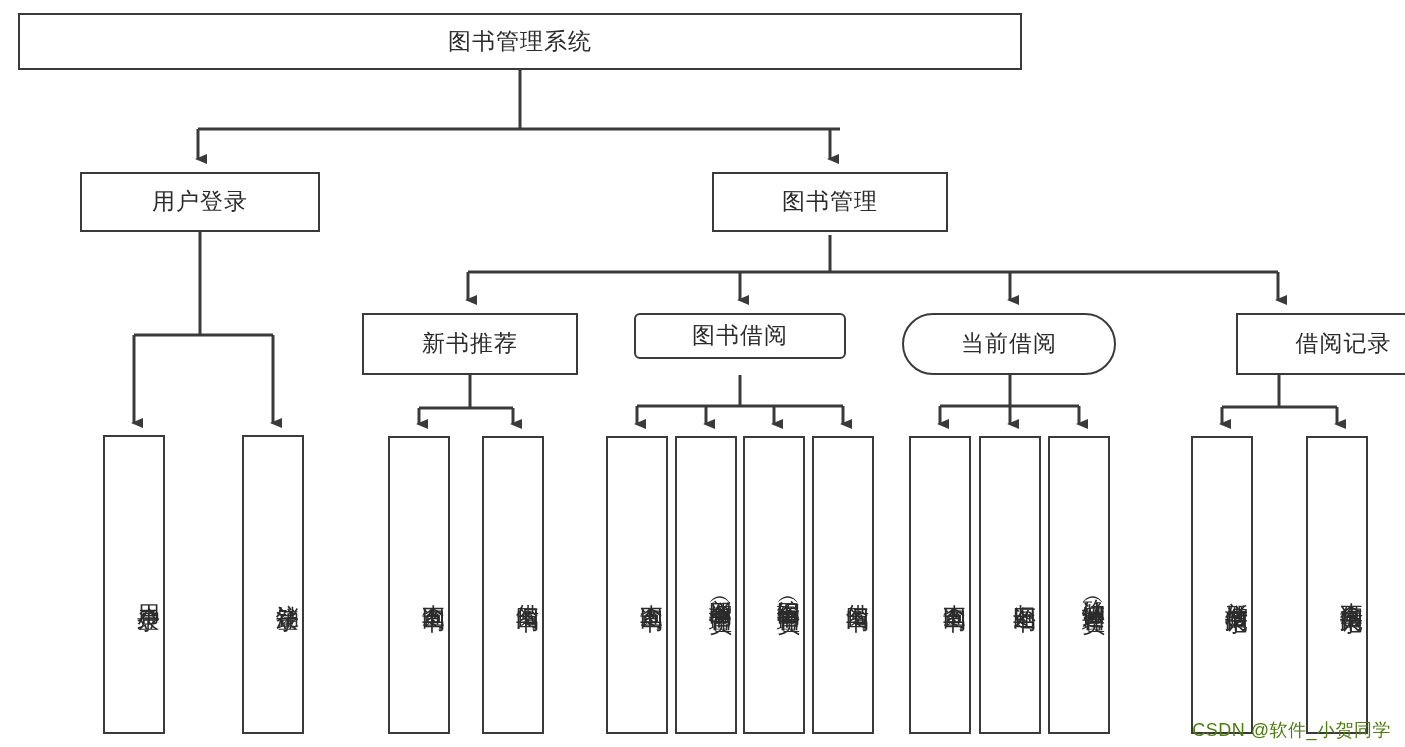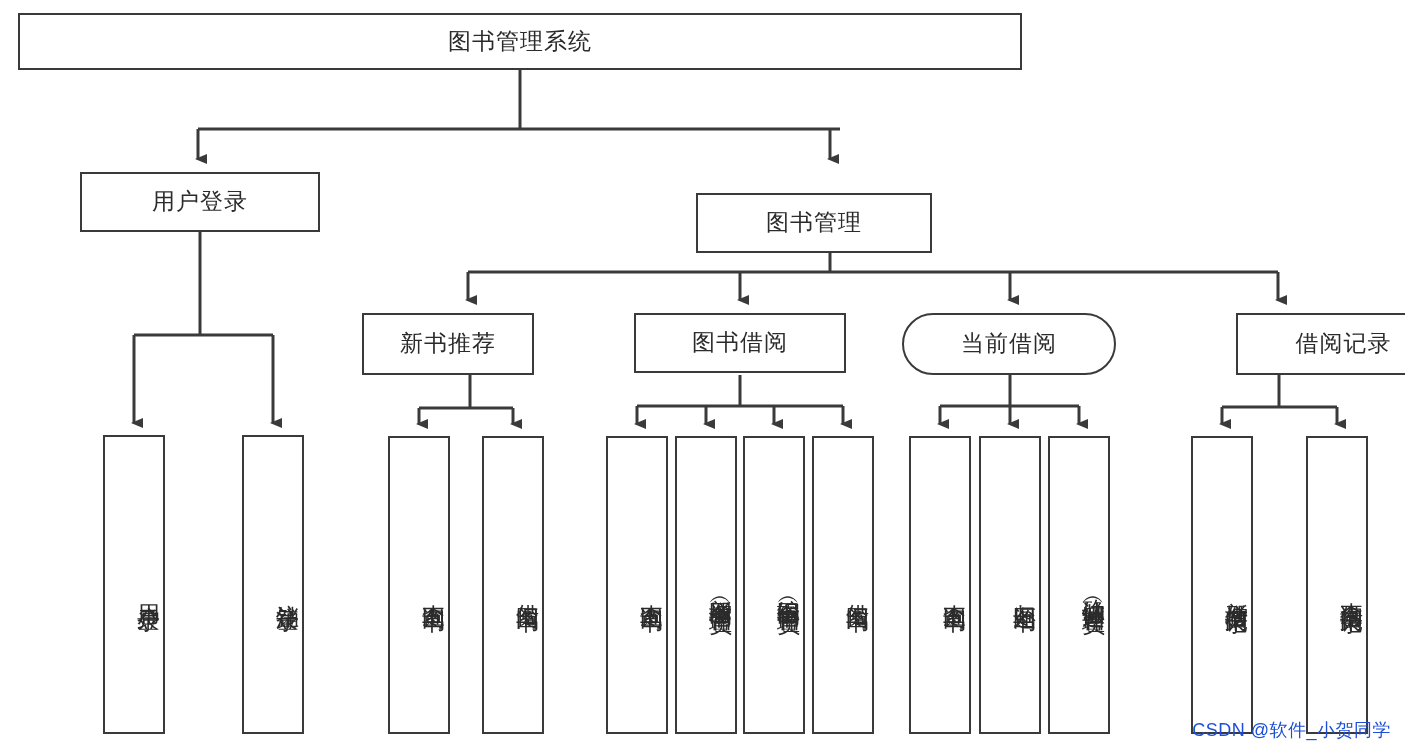--- a/index.html
+++ b/index.html
@@ -55,21 +55,21 @@
   }
   .node-v .vtext {
     writing-mode: vertical-rl;
     text-orientation: upright;
   }
   #watermark {
     position: absolute;
     right: 14px;
     bottom: 5px;
     font-size: 18px;
-    color: #1d4ed8;
+    color: #4d7c0f;
     white-space: nowrap;
     z-index: 5;
     letter-spacing: 0.5px;
   }
 </style>
 </head>
 <body>
 
 <div id="diagram-root">
 
@@ -124,29 +124,29 @@
   </svg>
 
   <div class="node node-h" style="left:18px; top:13px; width:1004px; height:57px;">
     <span>图书管理系统</span>
   </div>
 
   <div class="node node-h" style="left:80px; top:172px; width:240px; height:60px;">
     <span>用户登录</span>
   </div>
 
-  <div class="node node-h" style="left:696px; top:172px; width:236px; height:60px;margin-top:21px;">
+  <div class="node node-h" style="left:712px; top:172px; width:236px; height:60px;">
     <span>图书管理</span>
   </div>
 
-  <div class="node node-h" style="left:362px; top:313px; width:172px; height:62px;">
+  <div class="node node-h" style="left:362px; top:313px; width:216px; height:62px;">
     <span>新书推荐</span>
   </div>
 
-  <div class="node node-h" style="left:634px; top:313px; width:212px; height:60px;">
+  <div class="node node-h" style="left:634px; top:313px; width:212px; height:46px;border-radius:6px;">
     <span>图书借阅</span>
   </div>
 
   <div class="node node-h" style="left:902px; top:313px; width:214px; height:62px;border-radius:31px;">
     <span>当前借阅</span>
   </div>
 
   <div class="node node-h" style="left:1236px; top:313px; width:215px; height:62px;">
     <span>借阅记录</span>
   </div>

